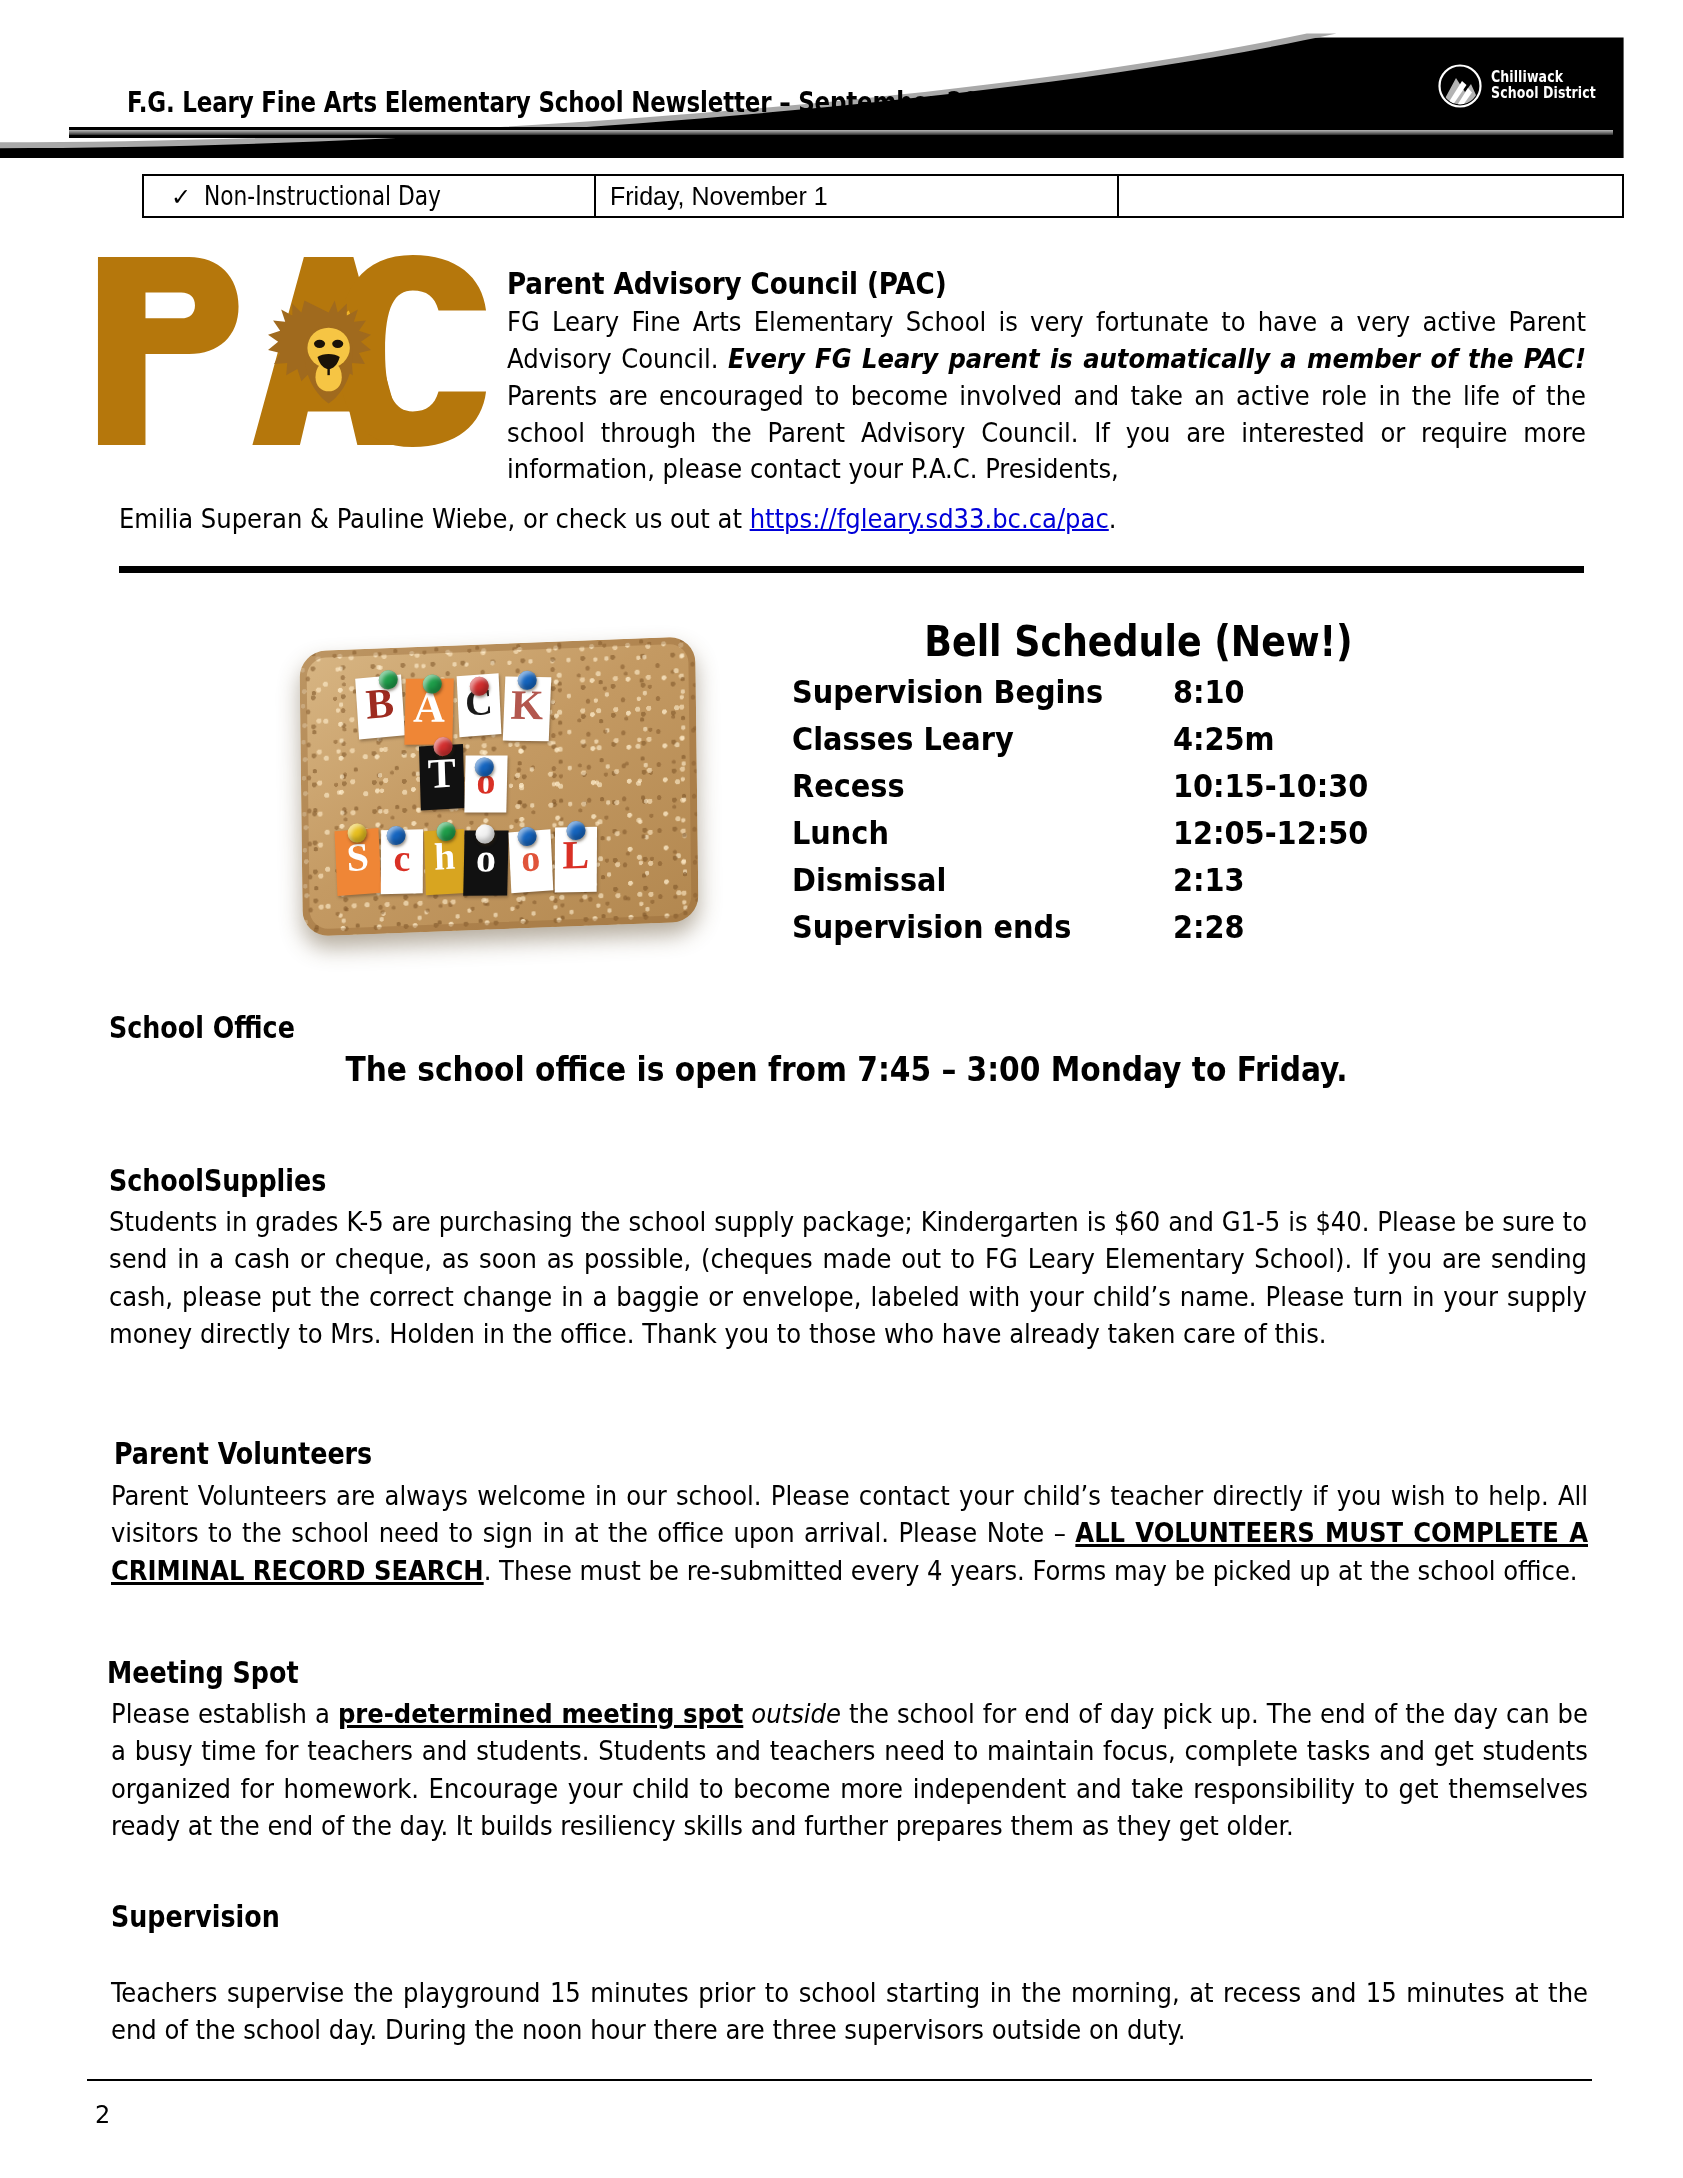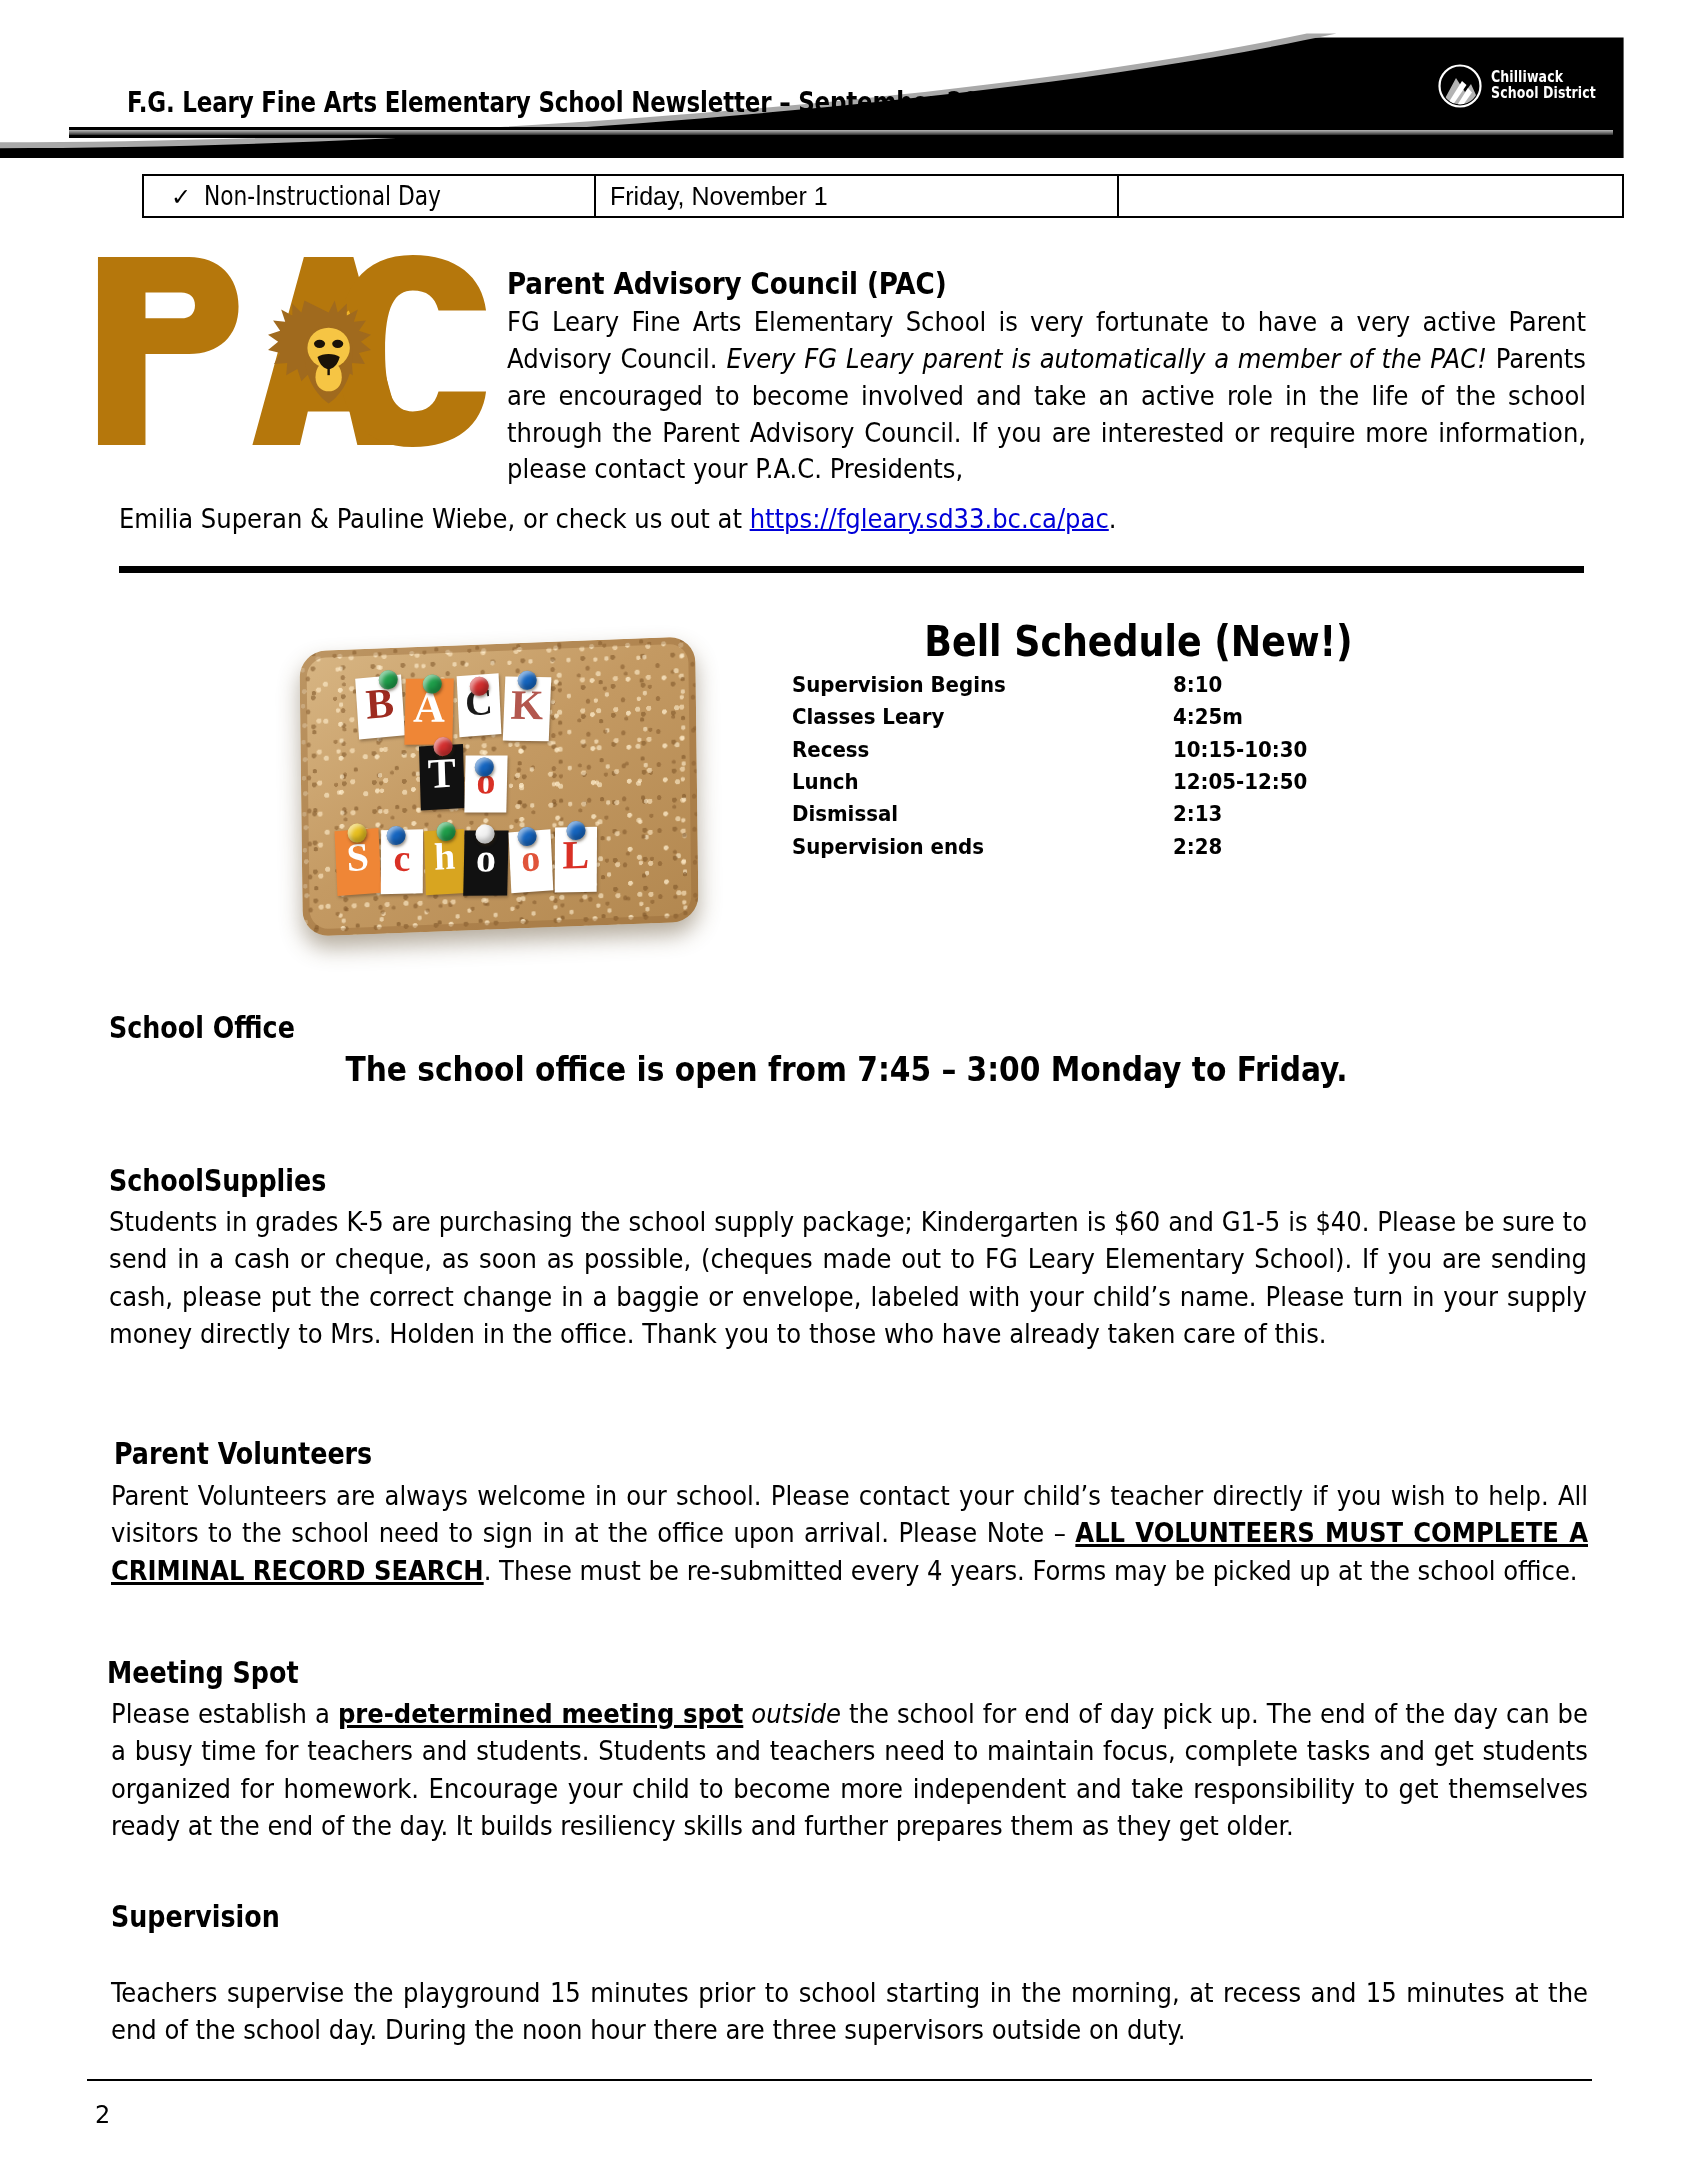--- a/index.html
+++ b/index.html
@@ -164,21 +164,21 @@
     transform: scaleX(0.94);
     transform-origin: left center;
   }
   .pac-para {
     font-family: "Liberation Sans Narrow", "DejaVu Sans Condensed", "Liberation Sans", sans-serif;
     font-size: 27px;
     line-height: 1.365;
     text-align: justify;
     margin: 0;
   }
-  .pac-para b i, .pac-para i b { font-weight: normal; font-style: italic; }
+  .pac-para b i, .pac-para i b { font-weight: bold; font-style: italic; }
 
   .pac-lastline {
     position: absolute;
     left: 119px;
     top: 501px;
     width: 1465px;
     font-family: "Liberation Sans Narrow", "DejaVu Sans Condensed", "Liberation Sans", sans-serif;
     font-size: 27px;
     line-height: 1.365;
   }
@@ -257,21 +257,21 @@
     font-weight: bold;
     font-size: 43px;
     text-align: center;
     margin: 0 0 3px 0;
     transform: scaleX(0.94);
   }
   .bell-row {
     display: flex;
     font-family: "Liberation Sans Narrow", "DejaVu Sans Condensed", "Liberation Sans", sans-serif;
     font-weight: bold;
-    font-size: 22px;
+    font-size: 32px;
     line-height: 1.47;
   }
   .bell-label { width: 345px; flex: 0 0 345px; }
   .bell-time { flex: 1; margin-left: 36px; }
 
   
   .sec-head {
     position: absolute;
     font-family: "Liberation Sans Narrow", "DejaVu Sans Condensed", "Liberation Sans", sans-serif;
     font-weight: bold;

